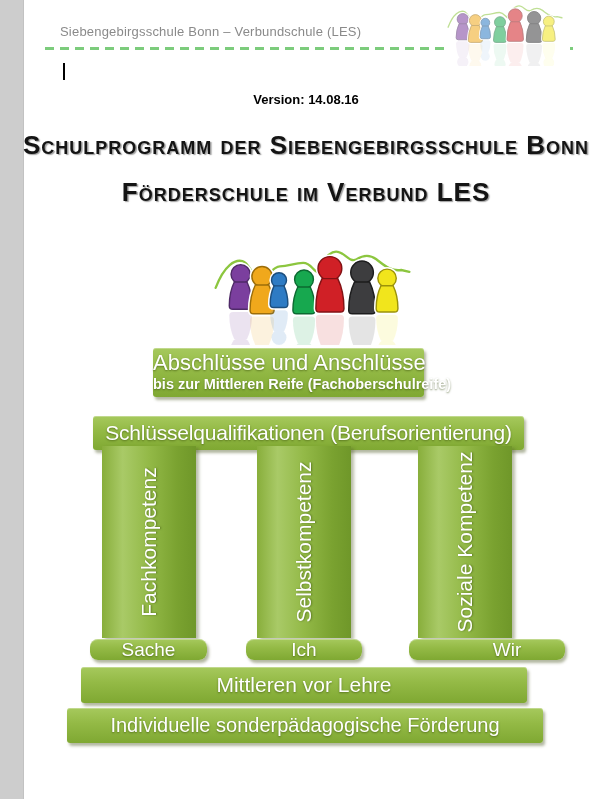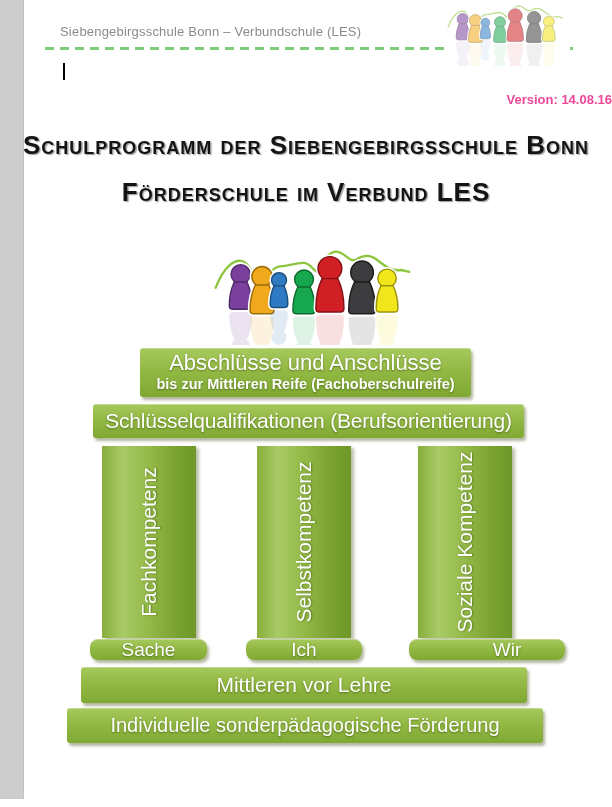--- a/index.html
+++ b/index.html
@@ -27,22 +27,22 @@
   .hdr-figs{
     position:absolute;left:446px;top:2px;width:118px;height:64px;
     background:#fff;z-index:2;
   }
   .hdr-figs svg{opacity:.55;}
   .cursor{
     position:absolute;left:63px;top:63px;width:2px;height:17px;background:#000;
   }
   
   .version{
-    position:absolute;left:0;top:92px;width:612px;text-align:right;
-    font-size:13px;font-weight:bold;color:#ec4899;
+    position:absolute;left:0;top:92px;width:612px;text-align:center;
+    font-size:13px;font-weight:bold;color:#000000;
   }
   .title-line{
     position:absolute;left:0;width:612px;text-align:center;
     font-size:26px;font-weight:bold;
     font-variant:small-caps;letter-spacing:1px;color:#141414;
     text-shadow:1.4px 1.4px 1.2px rgba(0,0,0,.4);
     white-space:nowrap;
   }
   .title-1{top:130px;}
   .title-2{top:177px;}
@@ -51,24 +51,24 @@
   
   .gbox{
     position:absolute;
     background:linear-gradient(180deg,#a6c95d 0%,#94ba46 42%,#7fa832 100%);
     border-radius:3px;
     box-shadow:2px 3px 3px rgba(85,95,45,.45), inset 0 1px 0 rgba(255,255,255,.3);
     color:#fff;text-align:center;
     text-shadow:0 1px 2px rgba(45,65,5,.55);
     white-space:nowrap;
   }
-  .box-top{left:140px;top:348px;width:331px;height:49px;}
+  .box-top{left:153px;top:348px;width:271px;height:49px;}
   .box-top .l1{font-size:22px;line-height:26px;margin-top:2px;}
   .box-top .l2{font-size:14.5px;font-weight:bold;line-height:17px;}
-  .box-qual{left:93px;top:404px;width:431px;height:34px;font-size:21px;line-height:33px;letter-spacing:-.2px;text-align:center;}
+  .box-qual{left:93px;top:416px;width:431px;height:34px;font-size:21px;line-height:33px;letter-spacing:-.2px;text-align:center;}
   .pillar{
     position:absolute;top:446px;height:192px;width:94px;
     background:linear-gradient(90deg,#88ae3b 0%,#a9ca67 22%,#93b947 50%,#7aa230 80%,#6f9729 100%);
     box-shadow:3px 2px 3px rgba(85,95,45,.4);
     display:flex;align-items:center;justify-content:center;
   }
   .pillar .vtext{
     transform:rotate(-90deg);white-space:nowrap;
     color:#fff;font-size:21px;text-shadow:0 1px 2px rgba(45,65,5,.55);
   }

